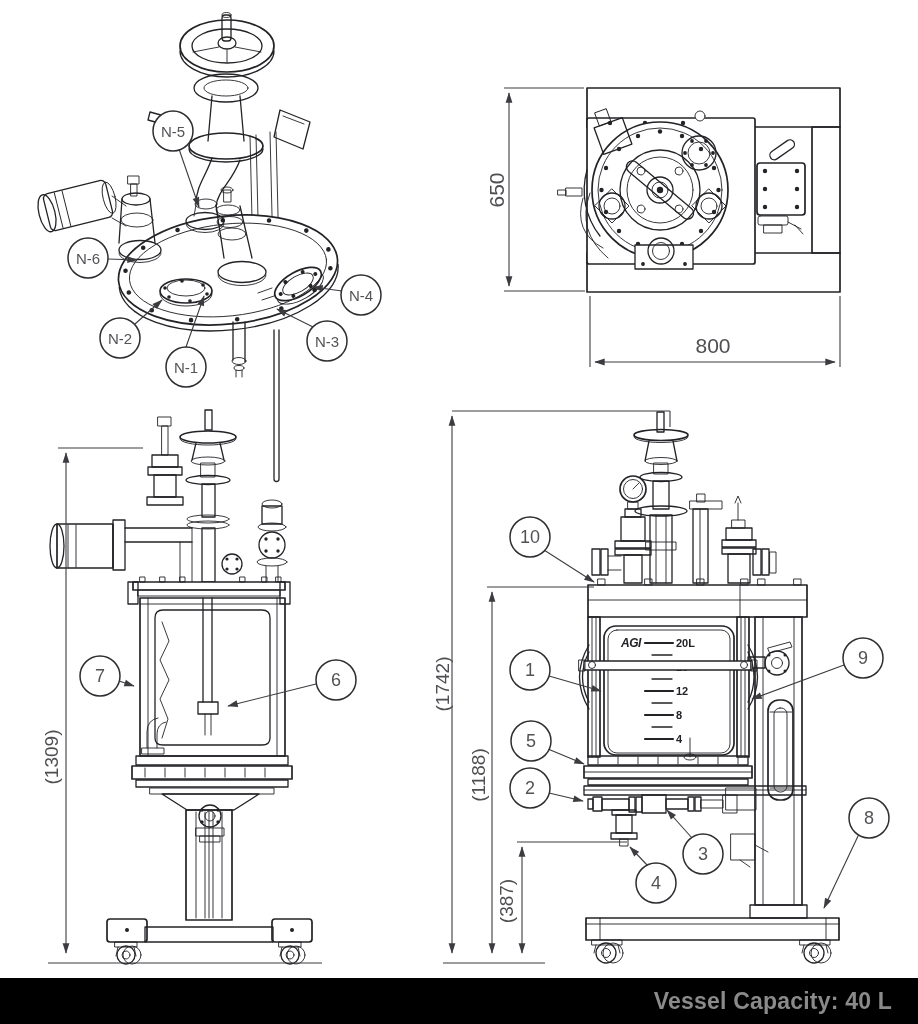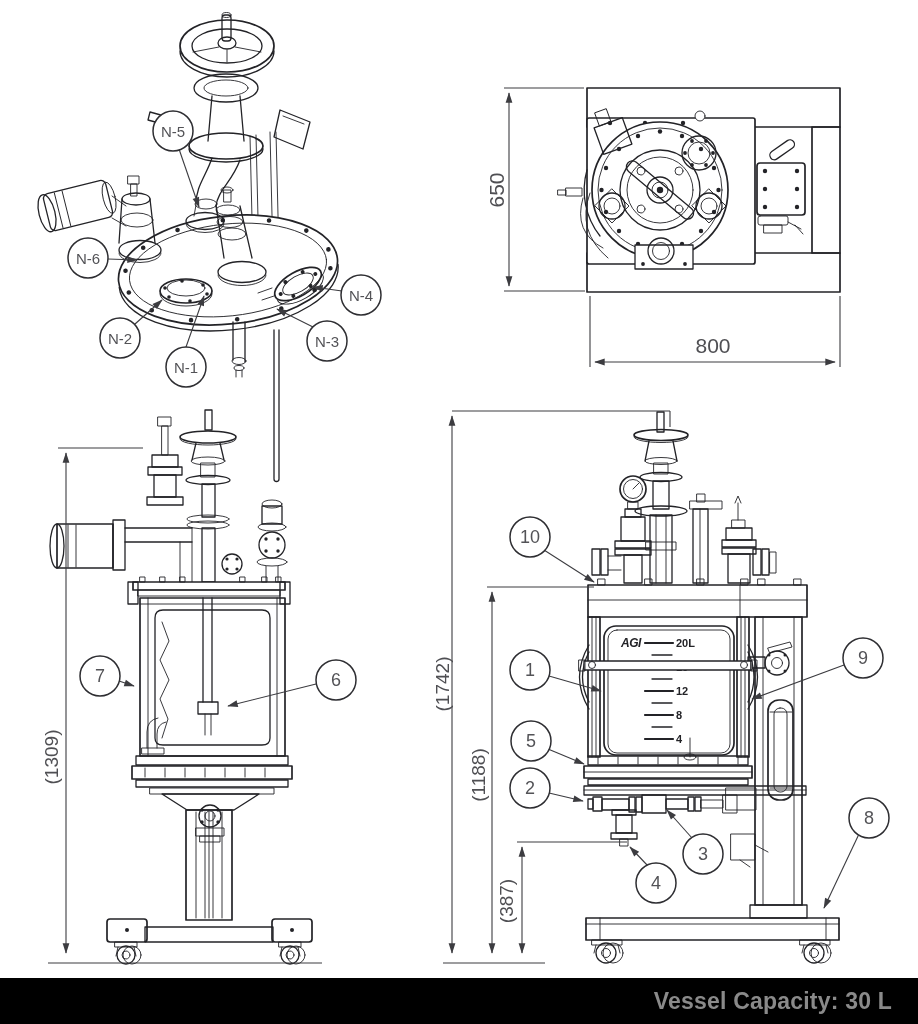--- a/index.html
+++ b/index.html
@@ -648,15 +648,15 @@
     </g>
     <g>
       <path class="dim" d="M859,834 L824,908" marker-end="url(#arr)"></path>
       <circle class="bub" cx="869" cy="818" r="20"></circle>
       <text class="callT" x="869" y="818" text-anchor="middle" dominant-baseline="central">8</text>
     </g>
   </g>
 </svg>
 
 <div class="caption-bar">
-  <span>Vessel Capacity: 30 L</span>
+  <span>Vessel Capacity: 40 L</span>
 </div>
 </div>
 
 </body></html>

